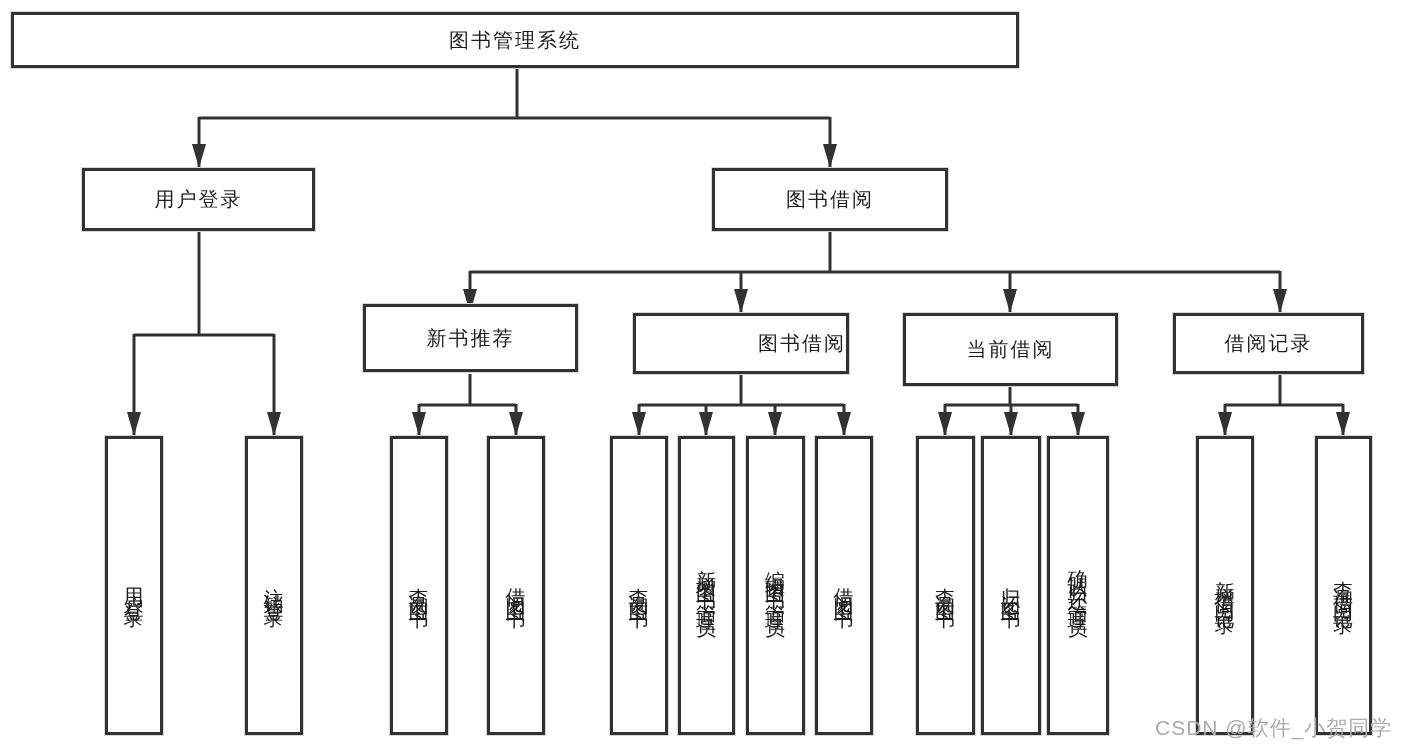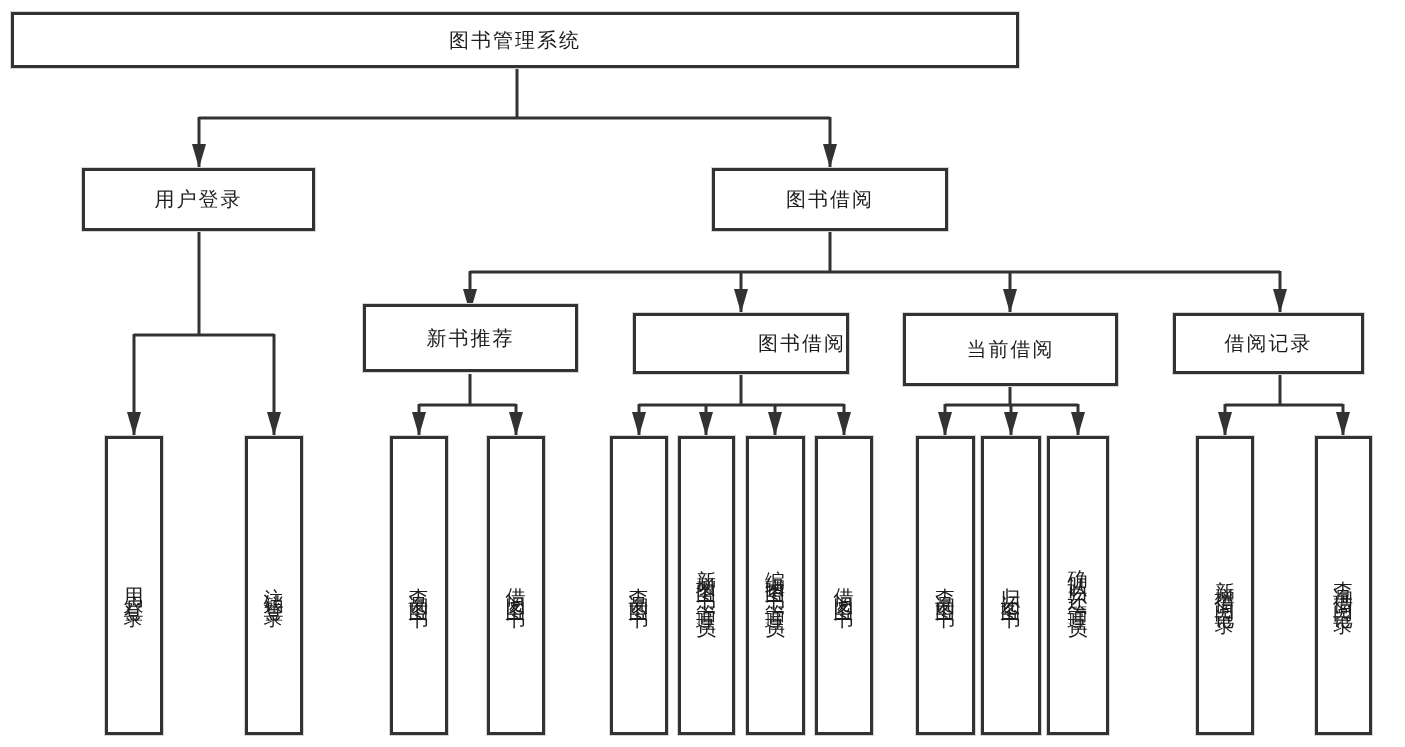--- a/index.html
+++ b/index.html
@@ -170,14 +170,15 @@
     <span class="label">确认归还（管理员）</span>
   </div>
 
   <div class="node leaf" style="left:1196px; top:436px; width:58px; height:299px;">
     <span class="label">新增借阅记录</span>
   </div>
   <div class="node leaf" style="left:1315px; top:436px; width:57px; height:299px;">
     <span class="label">查询借阅记录</span>
   </div>
 
+  <div class="watermark">CSDN @软件_小贺同学</div>
 
 </div>
 
 </body></html>

